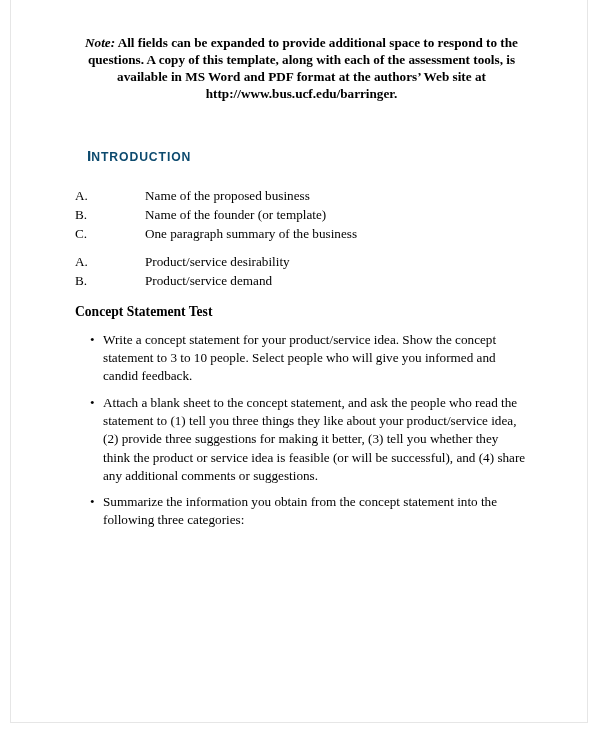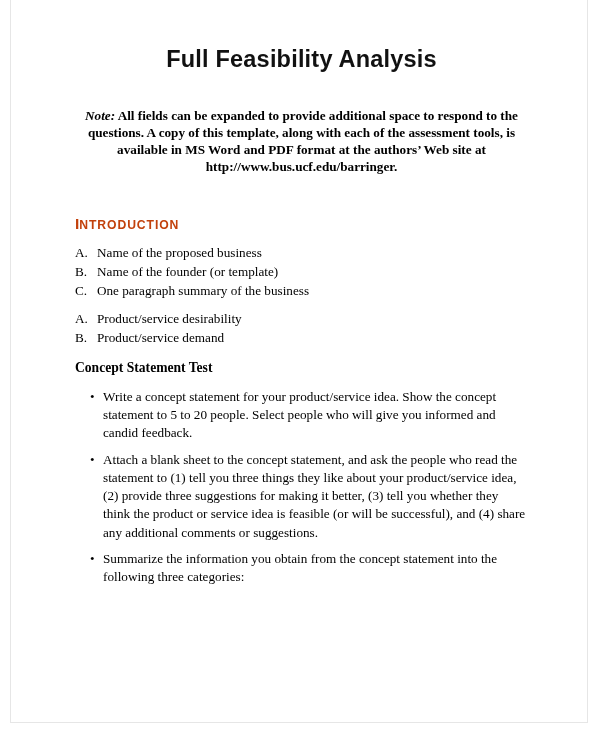--- a/index.html
+++ b/index.html
@@ -59,22 +59,22 @@
     font-weight: bold;
   }
   .note-label {
     font-style: italic;
   }
 
   
   .sc-heading {
     font-family: "Liberation Sans", sans-serif;
     font-weight: bold;
-    color: #c2410c;
-    margin: 0;
+    color: #0c4a6e;
+    margin: 12px;
     line-height: 1.15;
     white-space: nowrap;
   }
   .sc-heading .sc-first {
     font-size: 15.5px;
   }
   .sc-heading .sc-rest {
     font-size: 12.2px;
     letter-spacing: 0.9px;
   }
@@ -111,20 +111,21 @@
     line-height: 1.43;
     display: flex;
     align-items: flex-start;
   }
   .letter-list .ltr {
     width: 22px;
     flex: 0 0 22px;
   }
   .letter-list .ltr-text {
     flex: 1 1 auto;
+    margin-left: 48px;
   }
 
   
   .bullet-list {
     margin: 0;
     padding: 0;
     list-style: none;
     padding-top: 11px;
   }
   .bullet-list > li {
@@ -146,21 +147,20 @@
   }
 </style>
 </head>
 <body>
 
 <div class="page">
   <div class="page-frame"></div>
 
   <div class="content">
 
-    <h1 class="doc-title">Full Feasibility Analysis</h1>
 
     <p class="note-para"><span class="note-label">Note:</span><span> All fields can be expanded to provide additional space to respond to the questions. A copy of this template, along with each of the assessment tools, is available in MS Word and PDF format at the authors’ Web site at http://www.bus.ucf.edu/barringer.</span></p>
 
     <h2 class="sc-heading h-intro"><span class="sc-first">I</span><span class="sc-rest">NTRODUCTION</span></h2>
 
     <ul class="letter-list">
       <li>
         <span class="ltr">A.</span>
         <span class="ltr-text">Name of the proposed business</span>
       </li>
@@ -186,21 +186,21 @@
         <span class="ltr-text">Product/service demand</span>
       </li>
     </ul>
 
 
     <h4 class="sub-heading">Concept Statement Test</h4>
 
     <ul class="bullet-list">
       <li>
         <span class="bul">•</span>
-        <span class="btxt">Write a concept statement for your product/service idea. Show the concept statement to 5 to 20 people. Select people who will give you informed and candid feedback.</span>
+        <span class="btxt">Write a concept statement for your product/service idea. Show the concept statement to 3 to 10 people. Select people who will give you informed and candid feedback.</span>
       </li>
       <li>
         <span class="bul">•</span>
         <span class="btxt">Attach a blank sheet to the concept statement, and ask the people who read the statement to (1) tell you three things they like about your product/service idea, (2) provide three suggestions for making it better, (3) tell you whether they think the product or service idea is feasible (or will be successful), and (4) share any additional comments or suggestions.</span>
       </li>
       <li>
         <span class="bul">•</span>
         <span class="btxt">Summarize the information you obtain from the concept statement into the following three categories:</span>
       </li>
     </ul>

